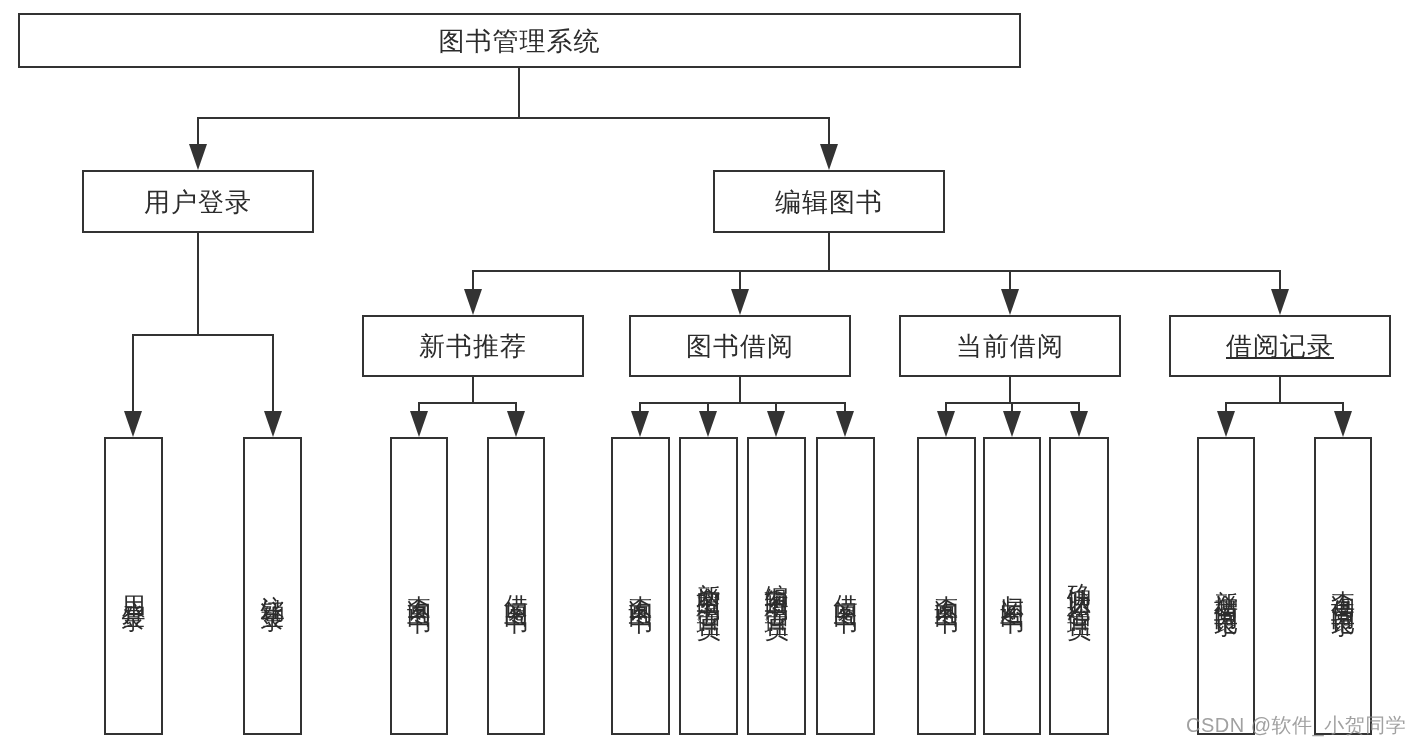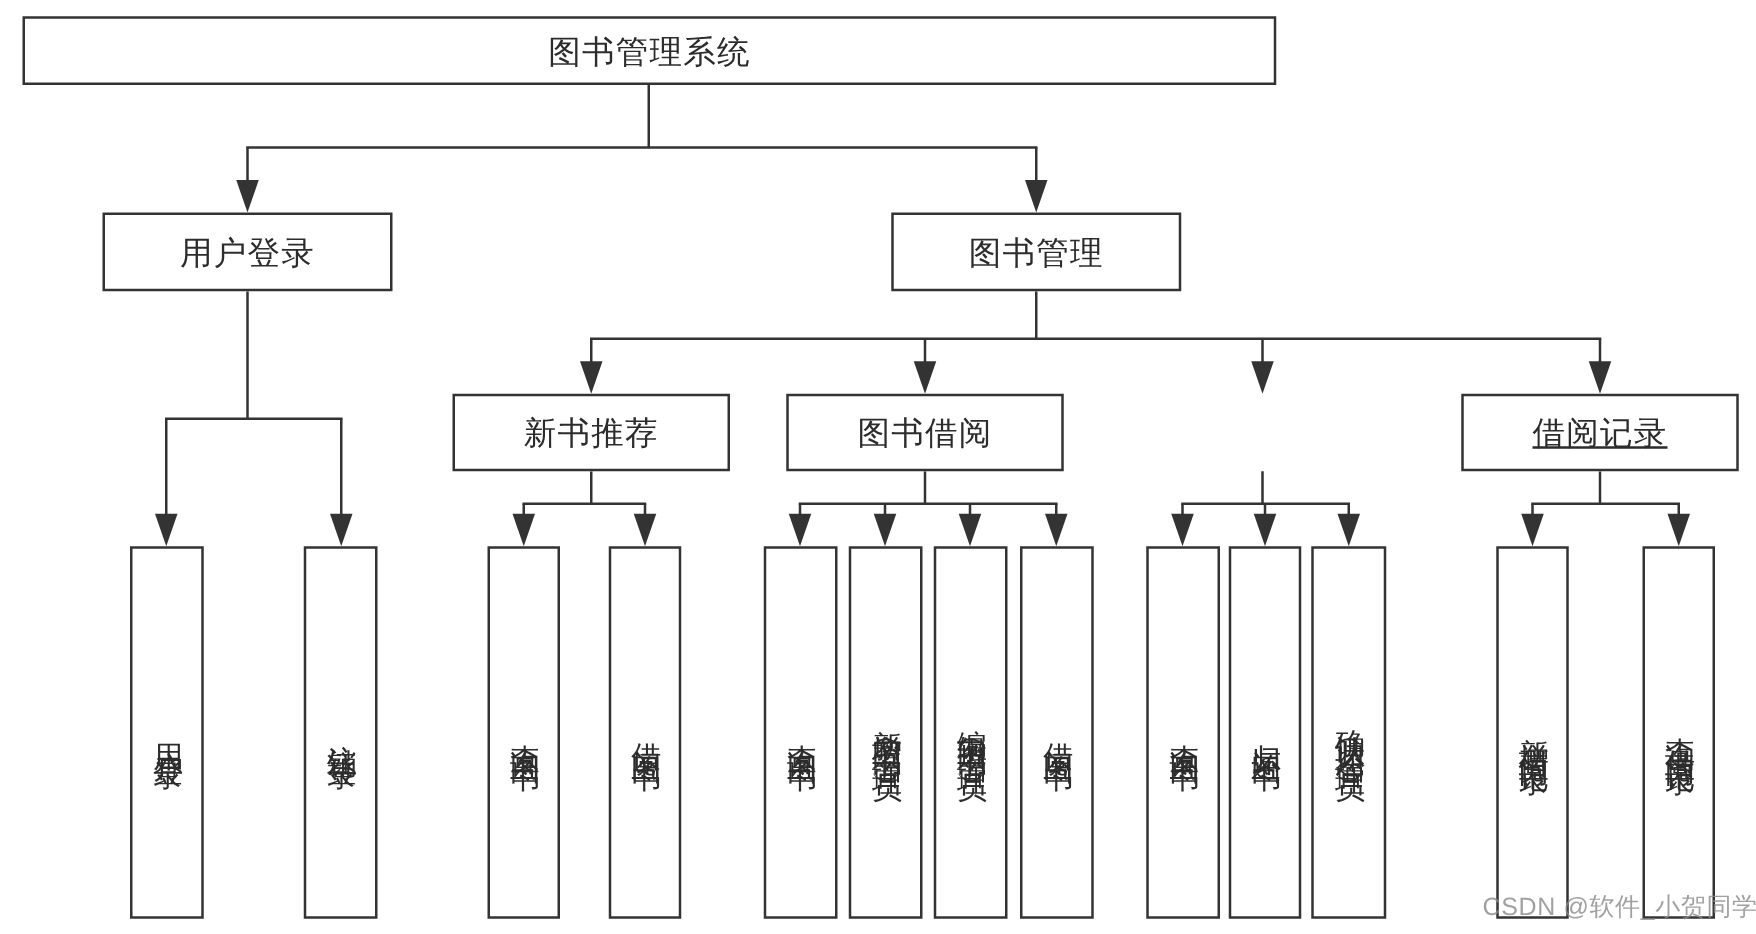--- a/index.html
+++ b/index.html
@@ -91,27 +91,30 @@
     <div class="arrow" style="left: 1070px; top: 411px; border-top-color: rgb(51, 51, 51);"></div>
     <div class="arrow" style="left: 1217px; top: 411px; border-top-color: rgb(51, 51, 51);"></div>
     <div class="arrow" style="left: 1334px; top: 411px; border-top-color: rgb(51, 51, 51);"></div>
     <div class="node h" style="left: 18px; top: 13px; width: 1003px; height: 55px; border-color: rgb(51, 51, 51);">
       <span style="color: rgb(44, 44, 44);">图书管理系统</span>
     </div>
     <div class="node h" style="left: 82px; top: 170px; width: 232px; height: 63px; border-color: rgb(51, 51, 51);">
       <span style="color: rgb(44, 44, 44);">用户登录</span>
     </div>
     <div class="node h" style="left: 713px; top: 170px; width: 232px; height: 63px; border-color: rgb(51, 51, 51);">
-      <span style="color: rgb(44, 44, 44);">图书管理</span>
+      <span style="color: rgb(44, 44, 44);">编辑图书</span>
     </div>
     <div class="node h" style="left: 629px; top: 315px; width: 222px; height: 62px; border-color: rgb(51, 51, 51);">
       <span style="color: rgb(44, 44, 44);">图书借阅</span>
     </div>
     <div class="node h" style="left: 362px; top: 315px; width: 222px; height: 62px; border-color: rgb(51, 51, 51);">
       <span style="color: rgb(44, 44, 44);">新书推荐</span>
+    </div>
+    <div class="node h" style="left: 899px; top: 315px; width: 222px; height: 62px; border-color: rgb(51, 51, 51);">
+      <span style="color: rgb(44, 44, 44);">当前借阅</span>
     </div>
     <div class="node h" style="left: 1169px; top: 315px; width: 222px; height: 62px; border-color: rgb(51, 51, 51); text-decoration: underline;">
       <span style="color: rgb(44, 44, 44);">借阅记录</span>
     </div>
     <div class="node v" style="left: 104px; top: 437px; width: 59px; height: 298px; border-color: rgb(51, 51, 51);">
       <span style="color: rgb(44, 44, 44);">用户登录</span>
     </div>
     <div class="node v" style="left: 243px; top: 437px; width: 59px; height: 298px; border-color: rgb(51, 51, 51);">
       <span style="color: rgb(44, 44, 44);">注销登录</span>
     </div>

